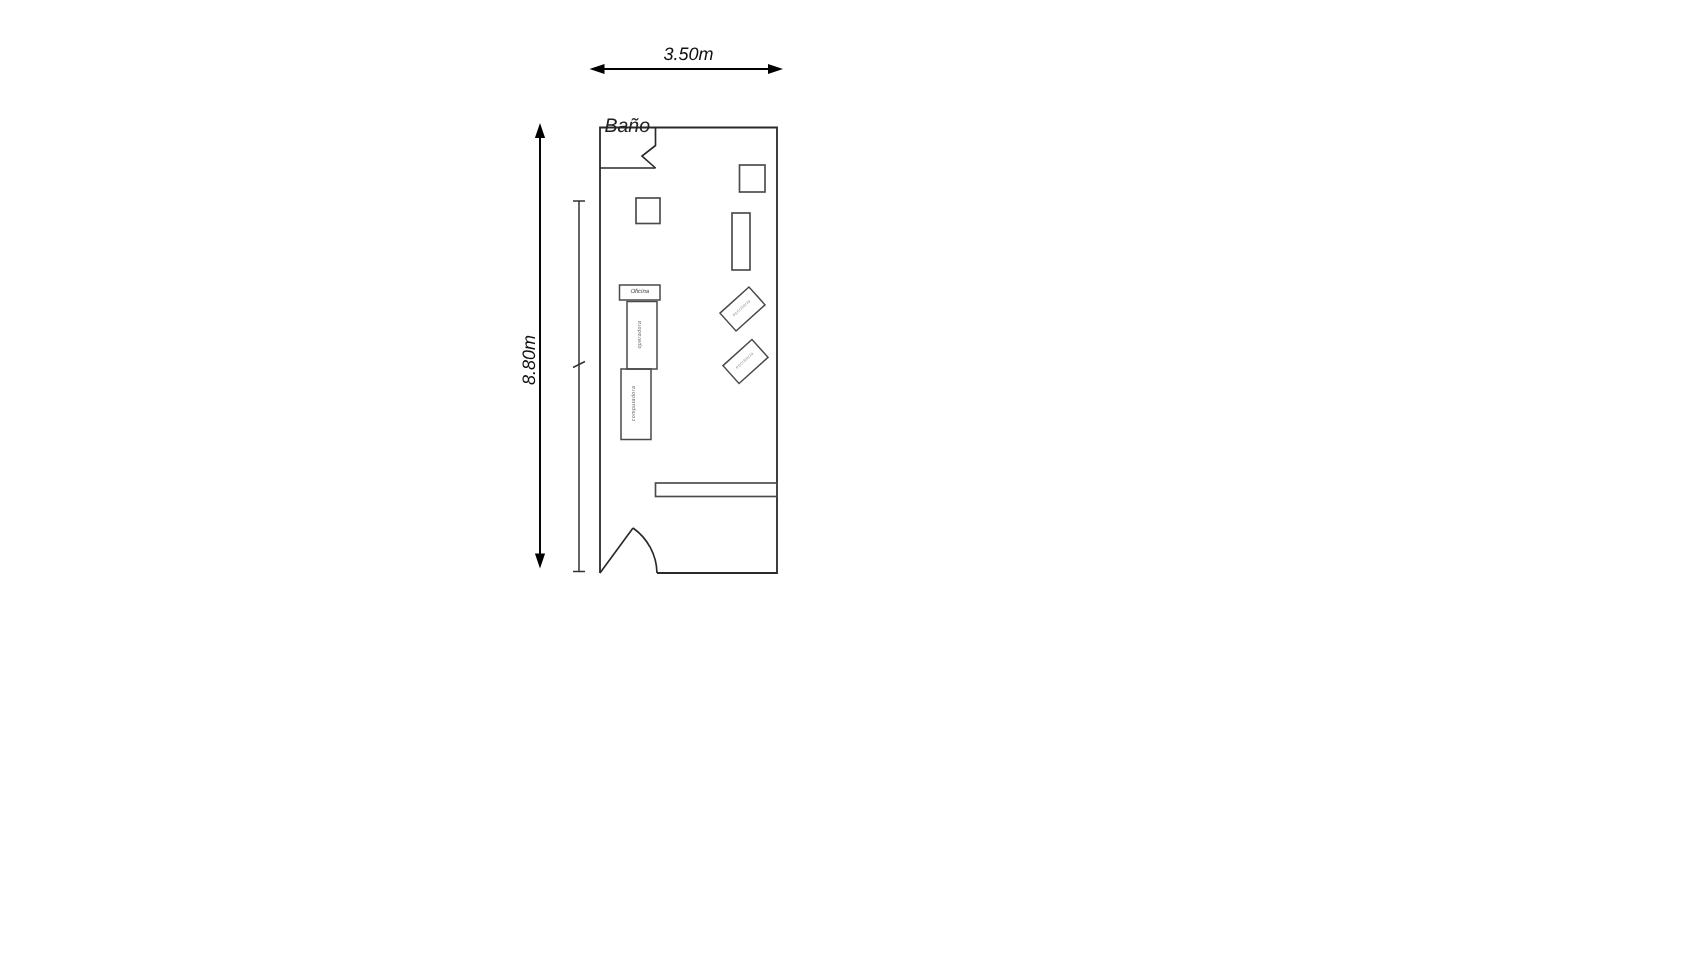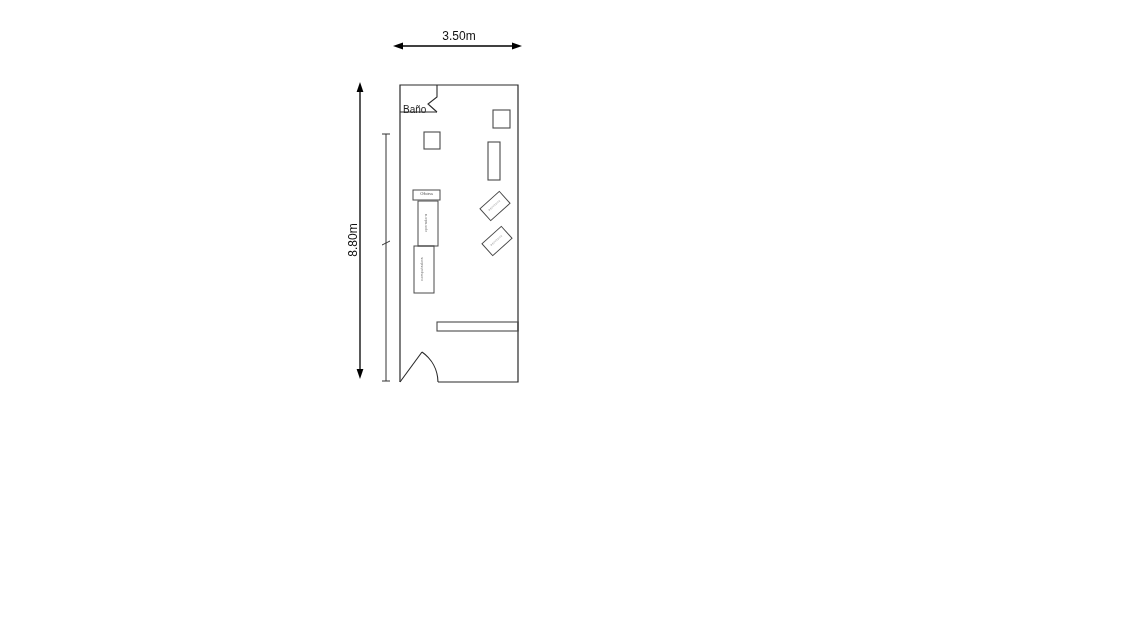--- a/index.html
+++ b/index.html
@@ -1,34 +1,34 @@
 <!DOCTYPE html>
 <html><head>
 <meta charset="utf-8">
 <style>
   * { margin: 0; padding: 0; box-sizing: border-box; }
   html, body { width: 1138px; height: 640px; background: #ffffff; overflow: hidden; }
   body { font-family: "Liberation Sans", sans-serif; }
 
-  .canvas { position: relative; width: 1138px; height: 640px; background: #ffffff; }
+  .canvas { position: relative; width: 1138px; height: 640px; background: #ffffff; font-style: italic; }
 
   .plan-svg { position: absolute; left: 0; top: 0; width: 1138px; height: 640px; }
 
   .lbl { position: absolute; color: #1a1a1a; white-space: nowrap; }
 
   .dim-top {
     left: 397px; top: 29px; width: 124px;
     text-align: center; font-size: 12px; color: #111111;
   }
   .dim-left {
     left: 334px; top: 233px; width: 37px; height: 14px;
     text-align: center; font-size: 12px; color: #111111;
     transform: rotate(-90deg); transform-origin: 50% 50%;
   }
-  .bathroom-lbl { left: 403px; top: 104px; font-size: 10px; color: #222222; }
+  .bathroom-lbl { left: 403px; top: 76px; font-size: 13px; color: #222222; }
   .office-lbl {
     left: 413px; top: 191px; width: 27px;
     text-align: center; font-size: 4px; color: #444444;
   }
   .desk-v {
     position: absolute; width: 42px; height: 8px;
     text-align: center; font-size: 3.5px; color: #666666;
     transform: rotate(-90deg); transform-origin: 50% 50%;
     letter-spacing: 0.3px;
   }

